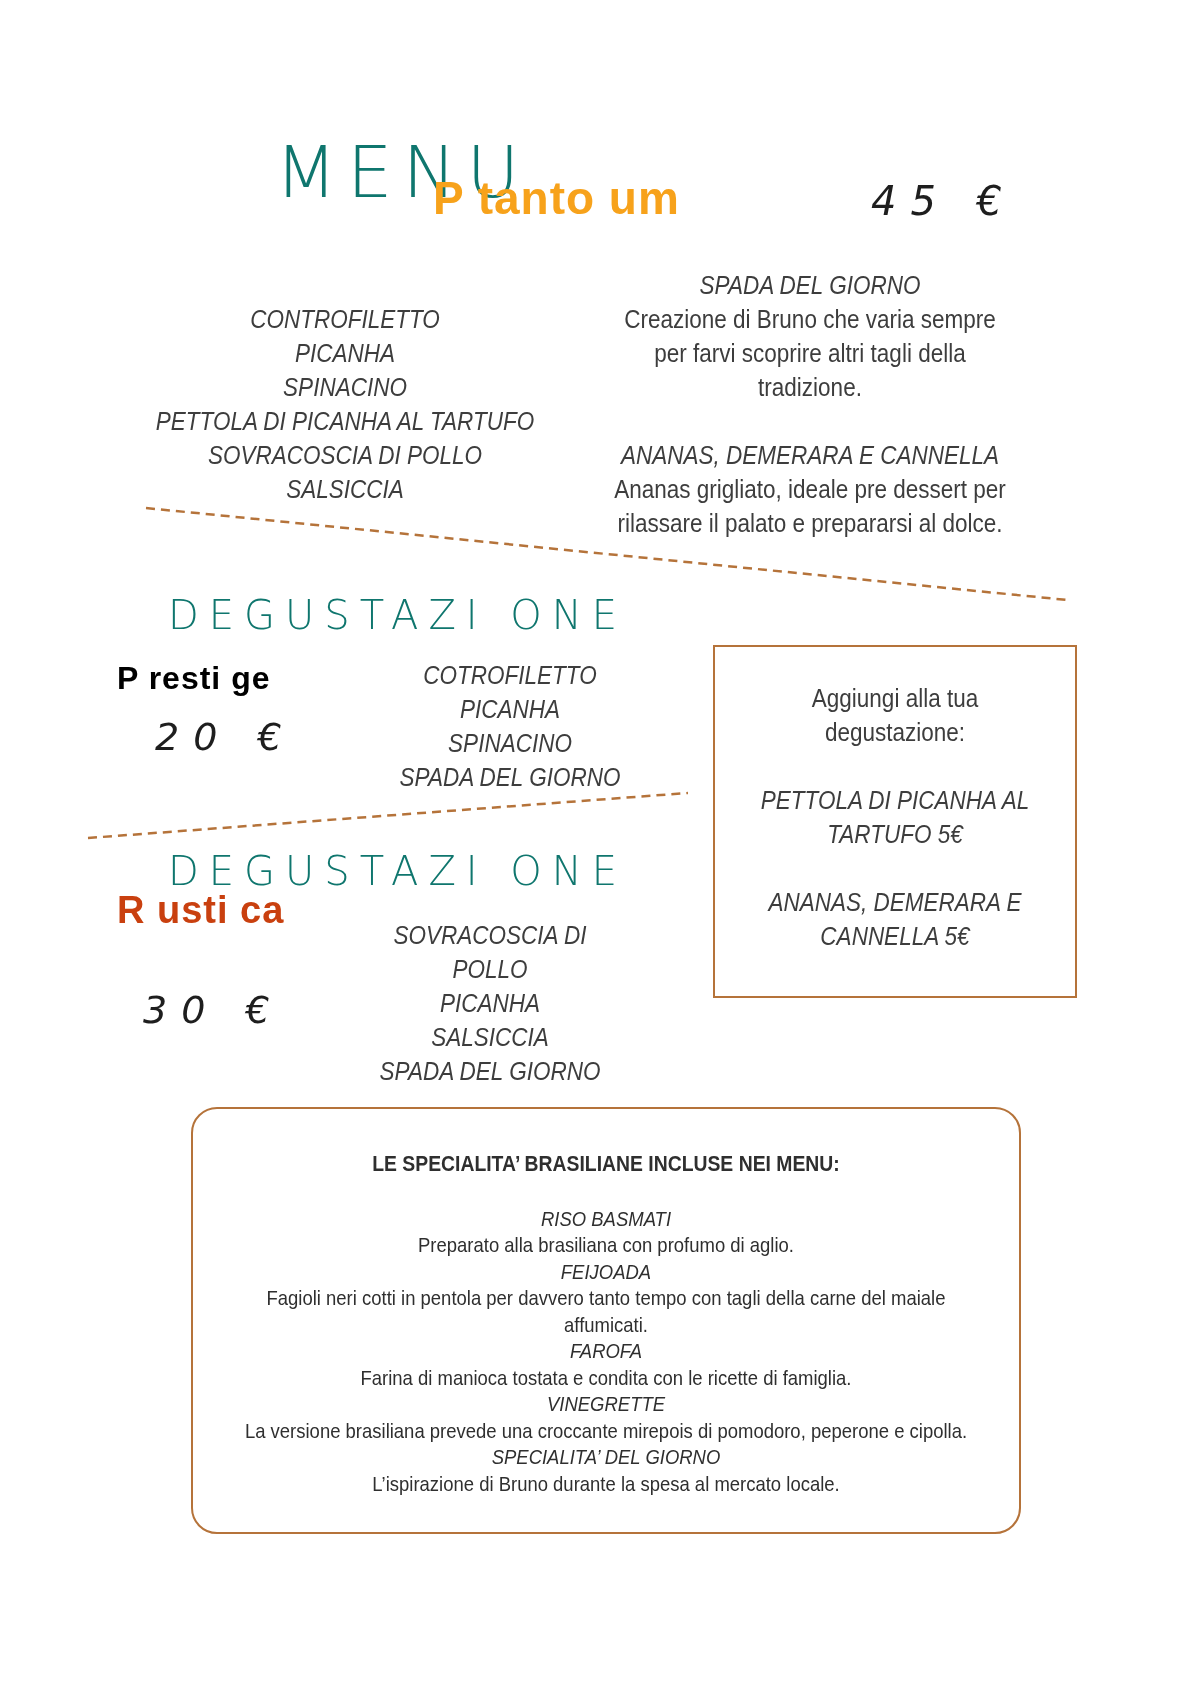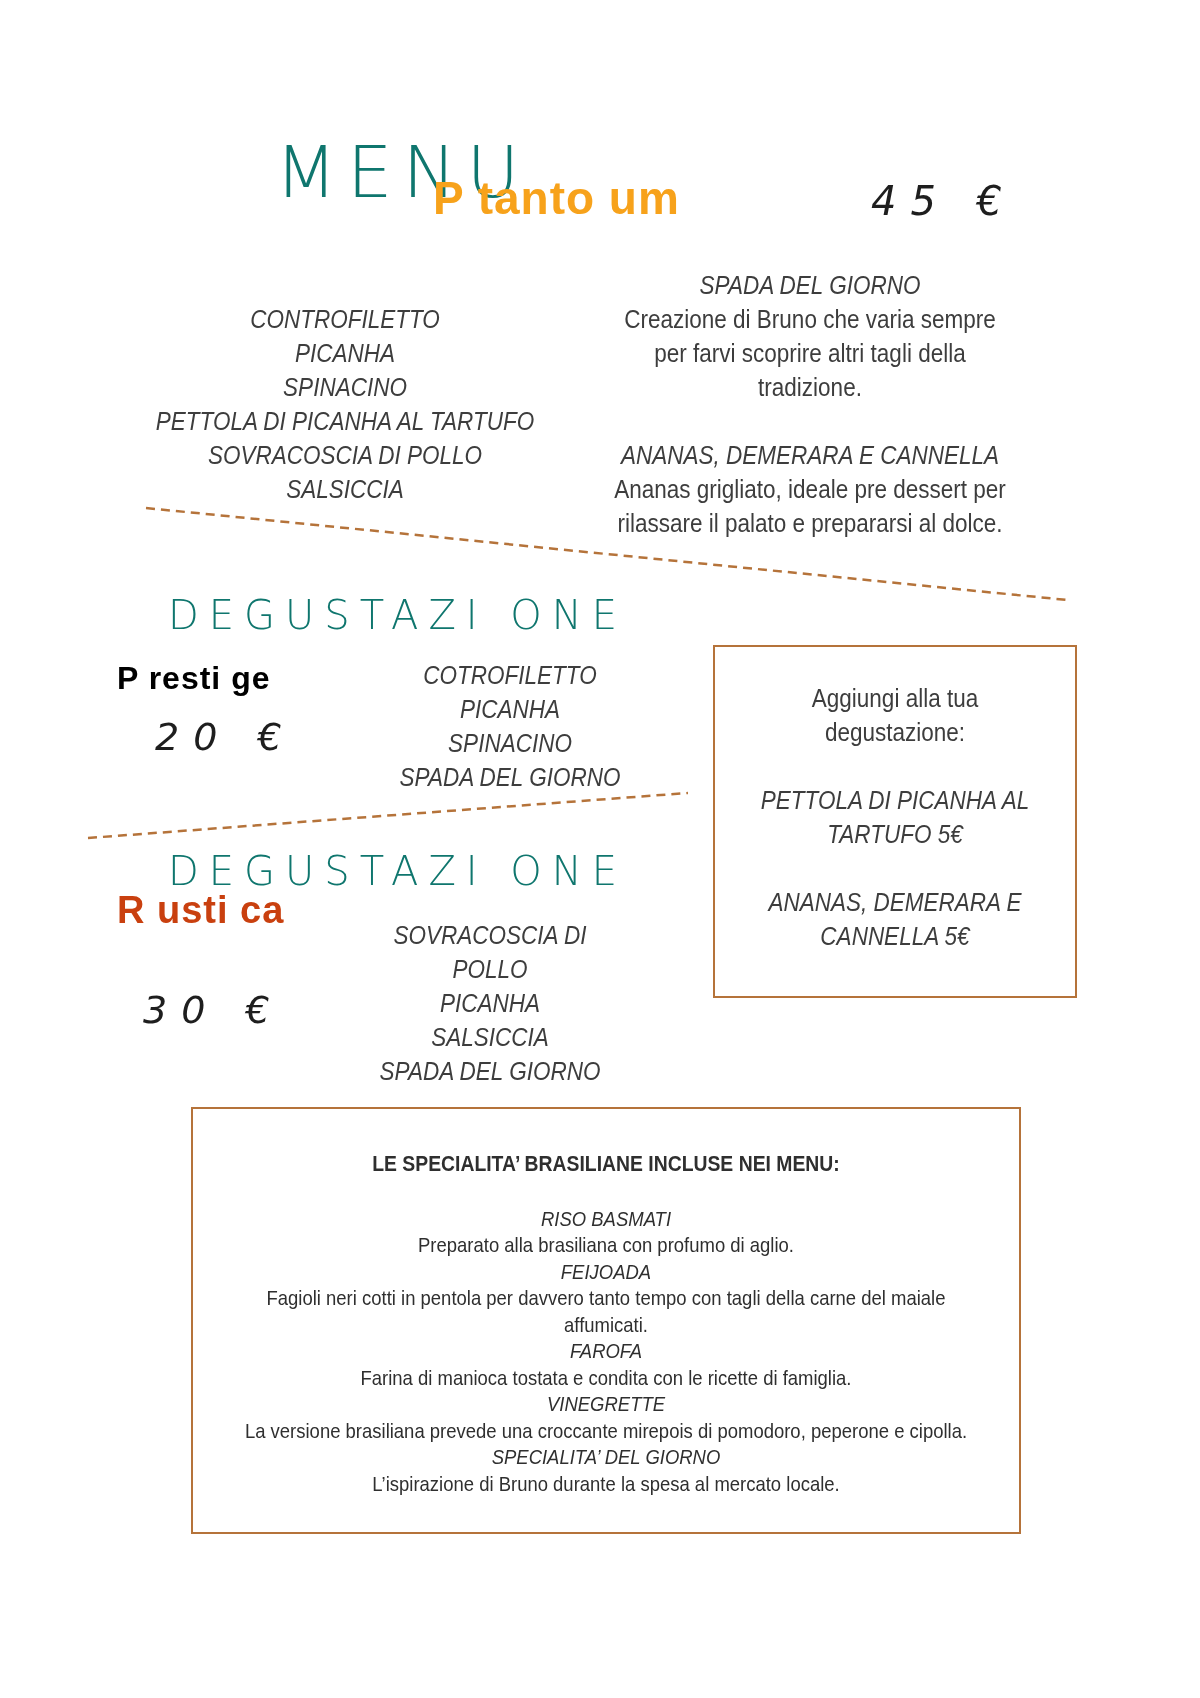--- a/index.html
+++ b/index.html
@@ -84,21 +84,21 @@
     <div>degustazione:</div>
     <div style="height:34px;"></div>
     <div class="italic">PETTOLA DI PICANHA AL</div>
     <div class="italic">TARTUFO   5€</div>
     <div style="height:34px;"></div>
     <div class="italic">ANANAS, DEMERARA E</div>
     <div class="italic">CANNELLA  5€</div>
   </div>
 </div>
 
-<div class="box" style="left:191px; top:1107px; width:830px; height:427px;">
+<div class="box" style="left:191px; top:1107px; width:830px; height:427px;border-radius:26px;">
   <div class="center spec" style="position:absolute; left:0; right:0; top:42px;">
     <div class="spec-head">LE SPECIALITA’ BRASILIANE INCLUSE NEI MENU:</div>
     <div style="height:28px;"></div>
     <div class="italic">RISO BASMATI</div>
     <div>Preparato alla brasiliana con profumo di aglio.</div>
     <div class="italic">FEIJOADA</div>
     <div>Fagioli neri cotti in pentola per davvero tanto tempo con tagli della carne del maiale</div>
     <div>affumicati.</div>
     <div class="italic">FAROFA</div>
     <div>Farina di manioca tostata e condita  con le ricette di famiglia.</div>

